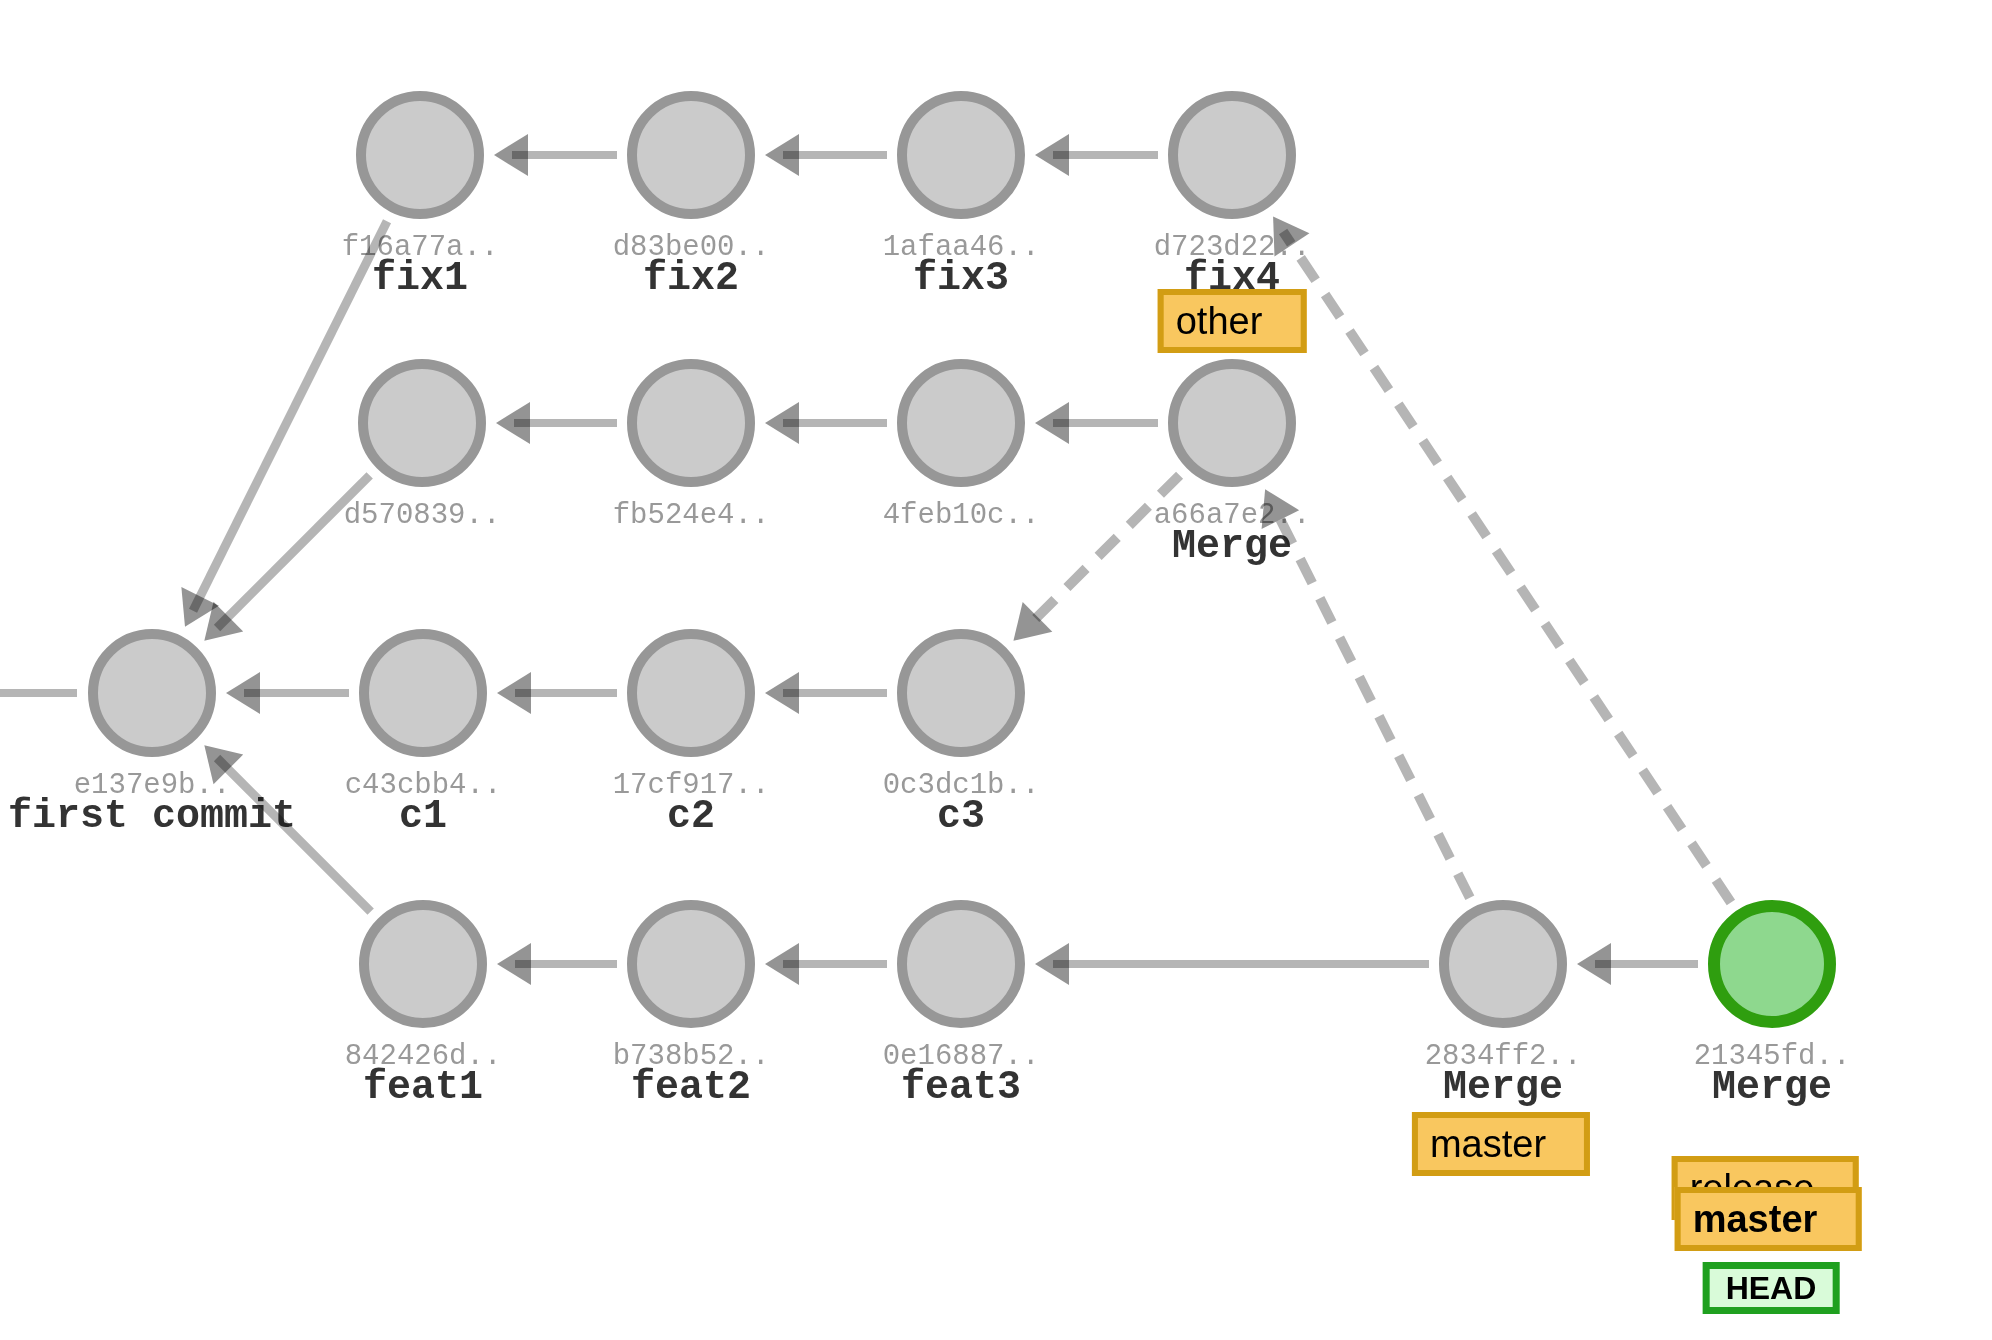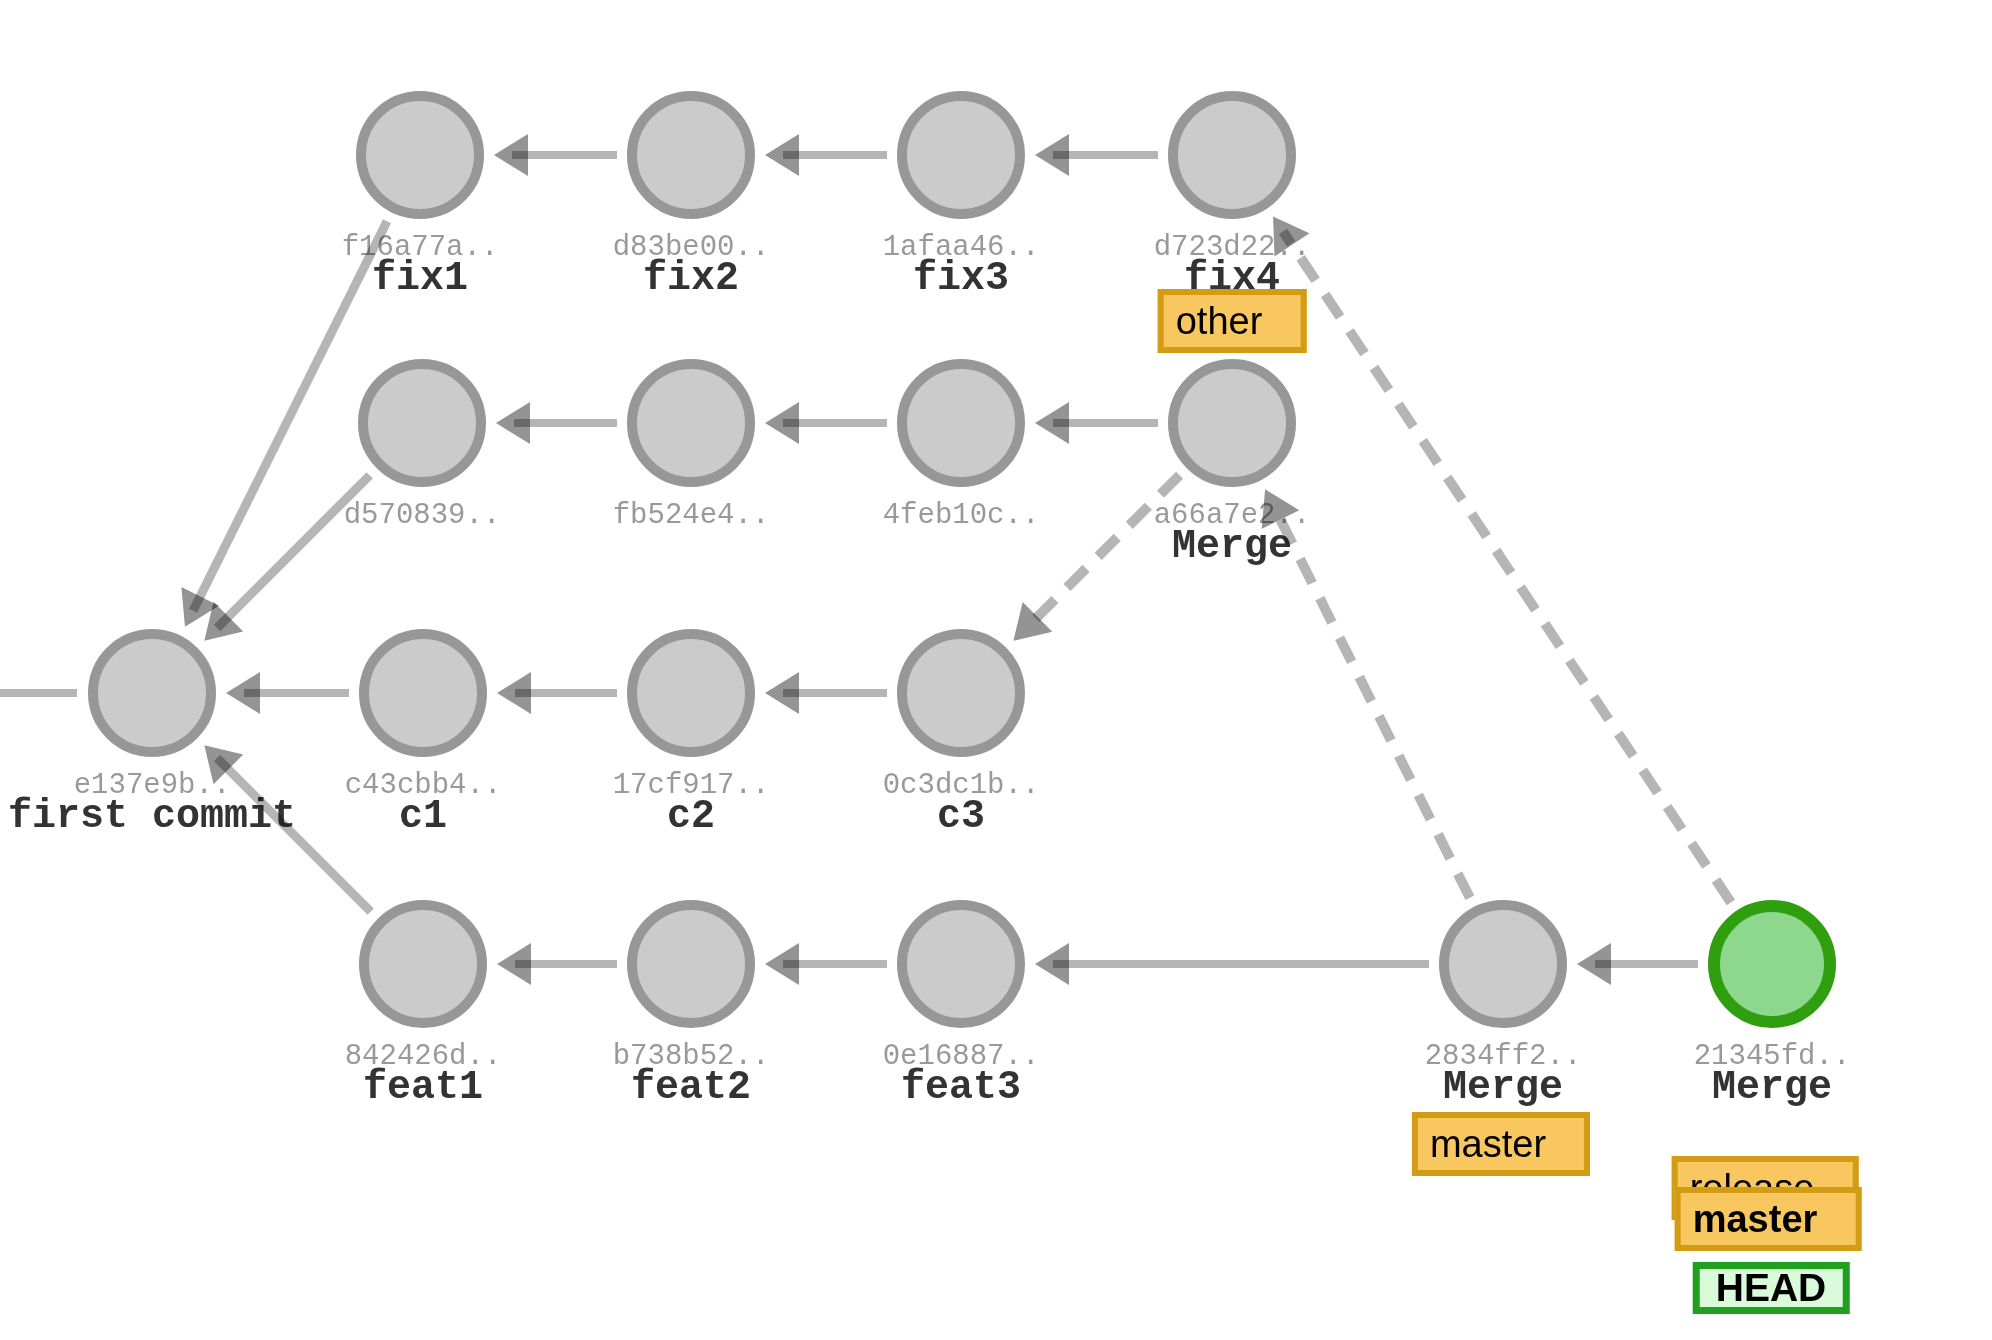--- a/index.html
+++ b/index.html
@@ -19,21 +19,21 @@
   }
   .badge.branch{
     background:#f9c75f;
     border:6px solid #d29d14;
     padding-left:12px;
   }
   .badge.head{
     background:#d9fbd9;
     border:7px solid #1fa01f;
     font-weight:bold;
-    font-size:39px;
+    font-size:32px;
     line-height:38px;
     padding:0 16px;
   }
 </style>
 </head>
 <body>
 
 <div class="stage">
   <svg id="gsvg" xmlns="http://www.w3.org/2000/svg" width="1992" height="1340">
       <text x="420" y="255" text-anchor="middle" fill="#999999" font-size="29" font-family="&quot;Liberation Mono&quot;,&quot;DejaVu Sans Mono&quot;,monospace">f16a77a..</text>

